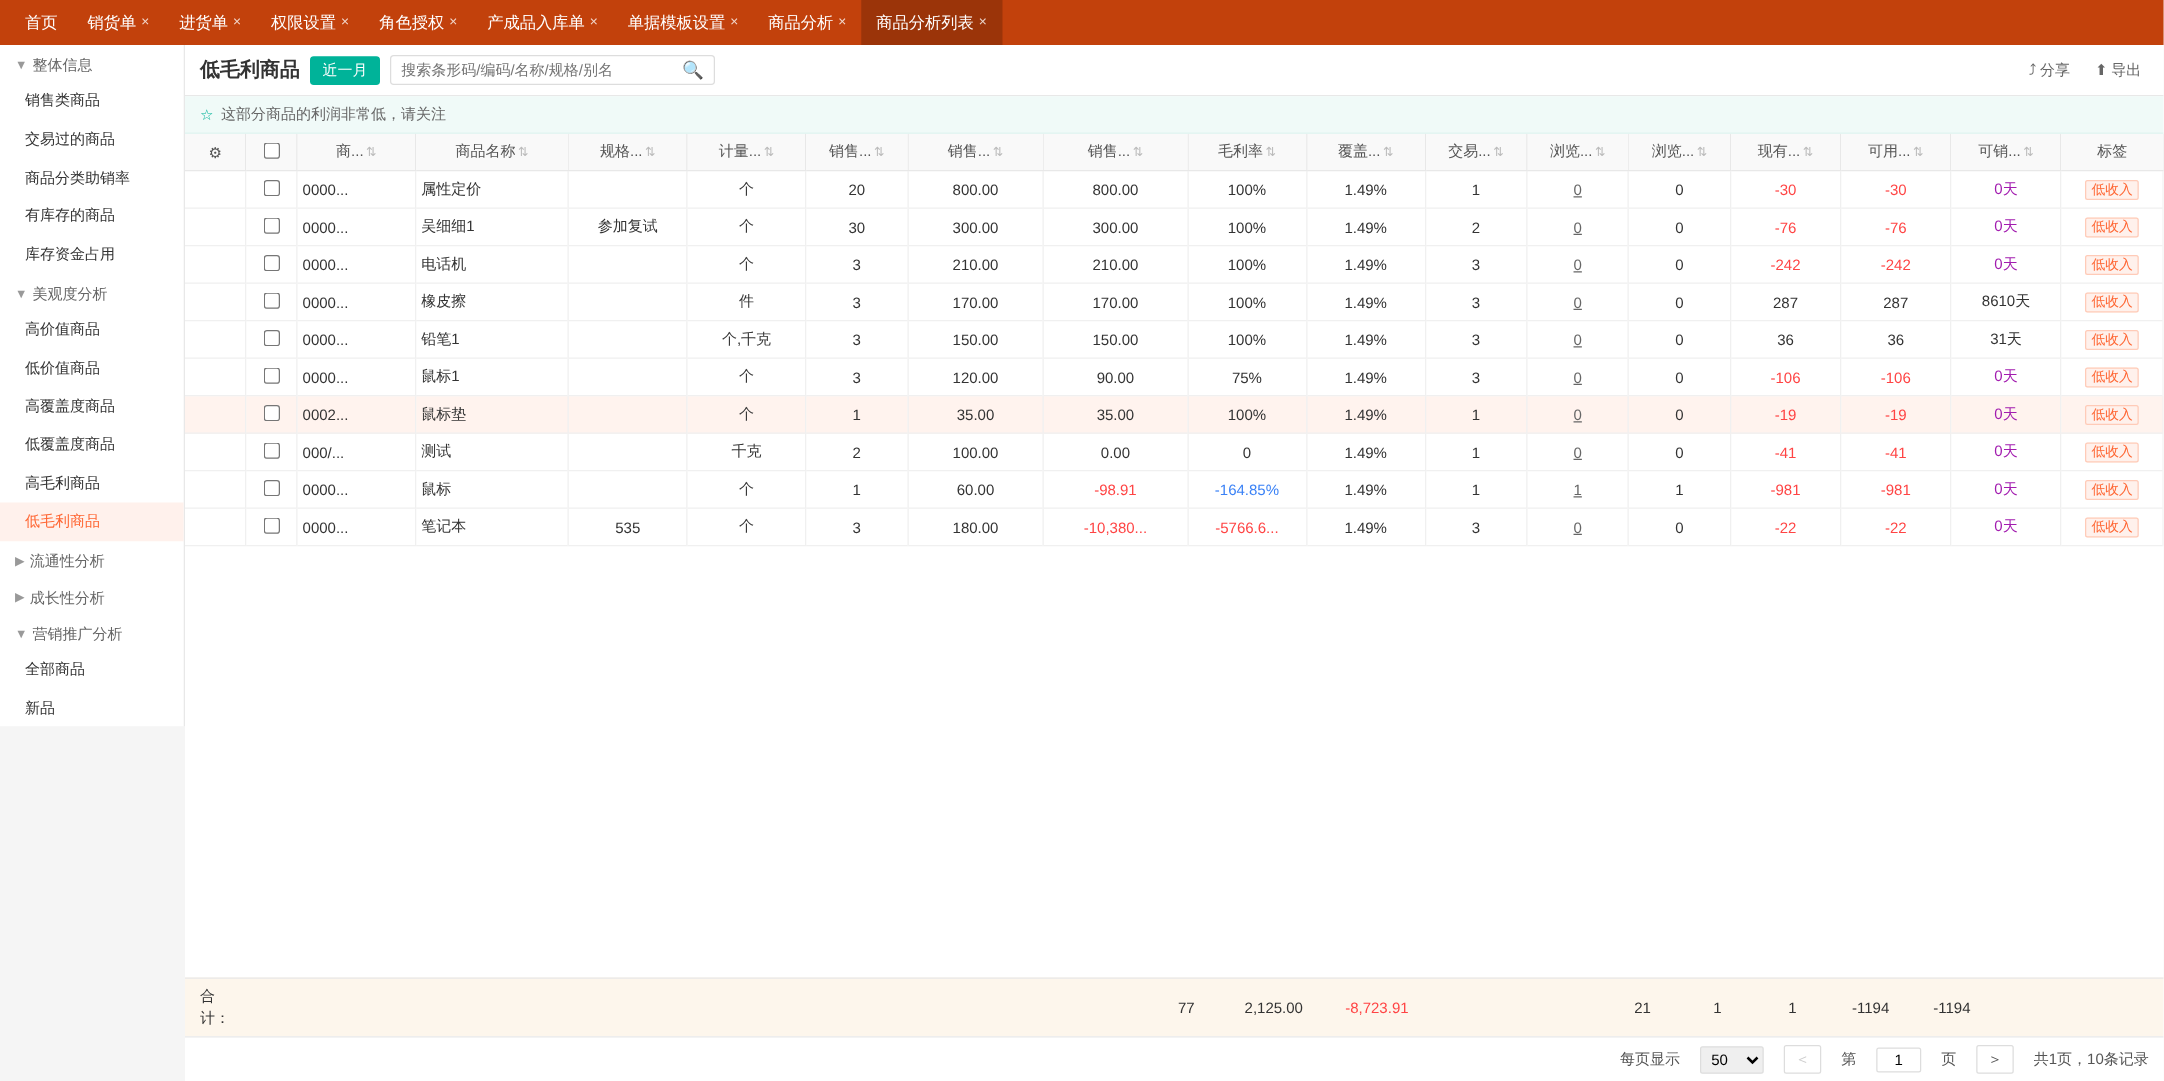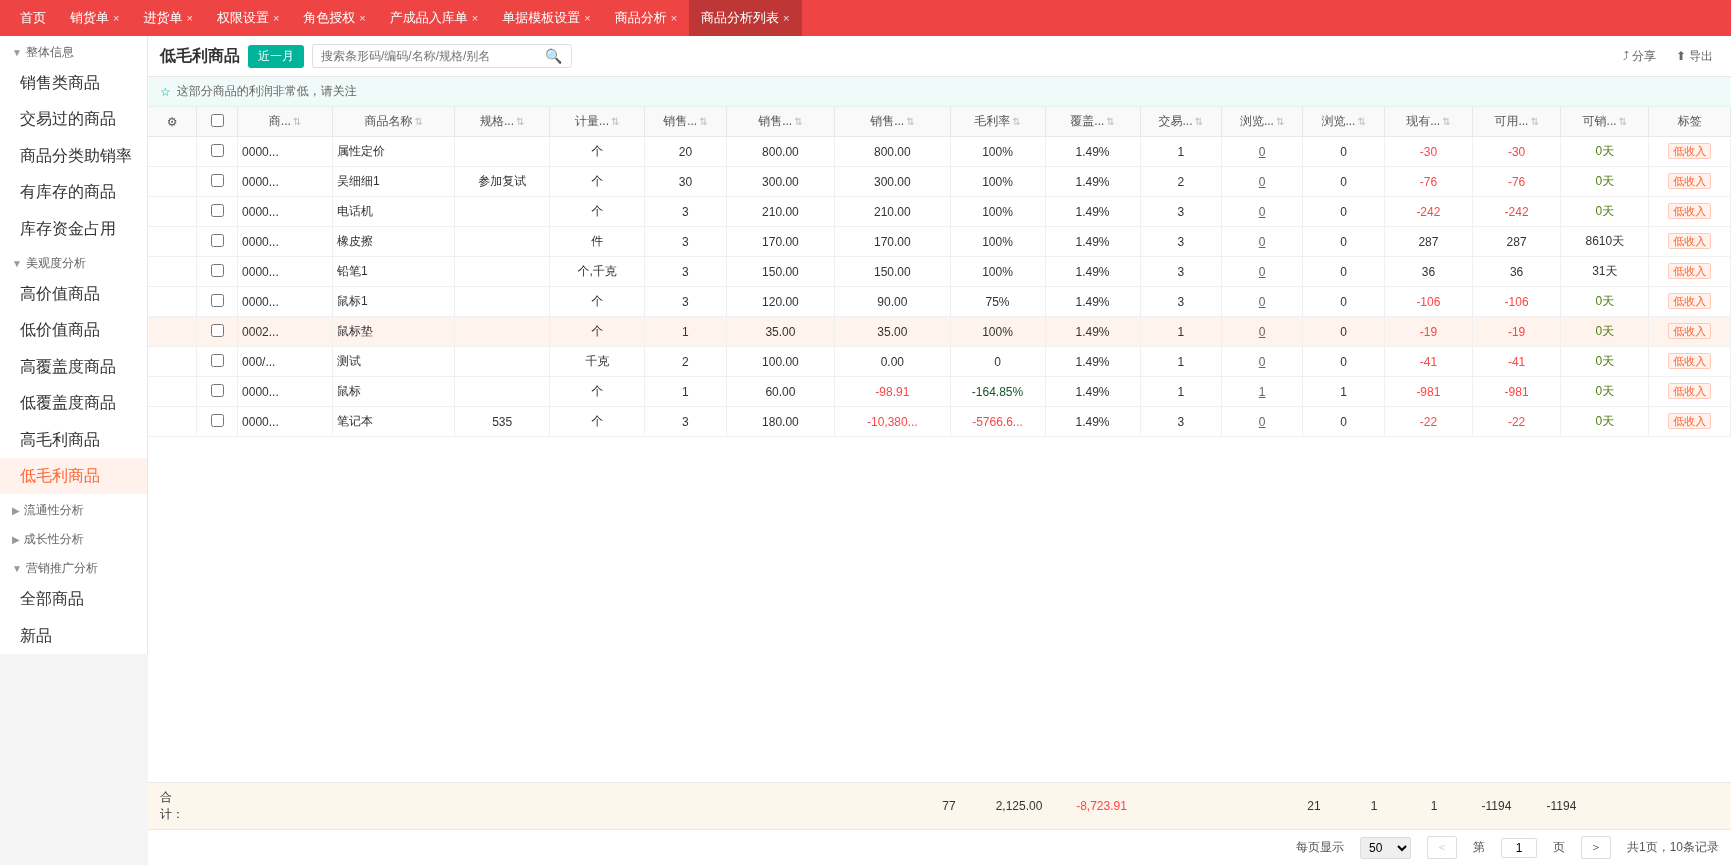--- a/index.html
+++ b/index.html
@@ -1,20 +1,20 @@
 <!DOCTYPE html>
 <html><head>
   <meta charset="utf-8">
   <style>
     * { box-sizing: border-box; margin: 0; padding: 0; }
     body { font-family: "Microsoft YaHei", "PingFang SC", sans-serif; font-size: 12px; background: #f5f5f5; color: #333; overflow: hidden; }
 
     
     .top-nav {
-      background: #ef4444;
+      background: #c2410c;
       display: flex;
       align-items: center;
       height: 36px;
       padding: 0 8px;
       color: #fff;
       flex-shrink: 0;
     }
     .nav-item {
       padding: 0 12px;
       height: 36px;
@@ -52,21 +52,21 @@
       display: flex;
       align-items: center;
       gap: 4px;
       cursor: pointer;
     }
     .sidebar-group-title .arrow { font-size: 10px; color: #999; }
     .sidebar-item {
       padding: 7px 12px 7px 20px;
       cursor: pointer;
       color: #333;
-      font-size: 16px;
+      font-size: 12px;
       line-height: 1.4;
     }
     .sidebar-item.active { background: #fff1ec; color: #ff6633; }
 
     
     .main {
       flex: 1;
       display: flex;
       flex-direction: column;
       overflow: hidden;
@@ -182,21 +182,21 @@
     .td-left { text-align: left; }
     .link-style { color: #666; text-decoration: underline; cursor: pointer; }
     .tag-low-income {
       background: #fff1ec;
       color: #ff6633;
       border: 1px solid #ffcbb8;
       border-radius: 2px;
       padding: 1px 4px;
       font-size: 11px;
     }
-    .text-orange { color: #4d7c0f; }
+    .text-orange { color: #a21caf; }
 
     
     .table-footer {
       background: #fdf6ec;
       border-top: 1px solid #e8e8e8;
       display: flex;
       align-items: center;
       padding: 6px 12px;
       font-size: 12px;
       flex-shrink: 0;
@@ -549,21 +549,21 @@
             <tr>
     <td></td>
     <td><input type="checkbox" style=""></td>
     <td class="td-left">0000...</td>
     <td class="td-left">鼠标</td>
     <td></td>
     <td>个</td>
     <td>1</td>
     <td>60.00</td>
     <td style="color:#ff4444">-98.91</td>
-    <td style="color:#14532d">-164.85%</td>
+    <td style="color:#3b82f6">-164.85%</td>
     <td>1.49%</td>
     <td>1</td>
     <td><span class="link-style">1</span></td>
     <td>1</td>
     <td style="color:#ff4444">-981</td>
     <td style="color:#ff4444">-981</td>
     <td class="text-orange">0天</td>
     <td><span class="tag-low-income">低收入</span></td>
   </tr>
             <tr>

